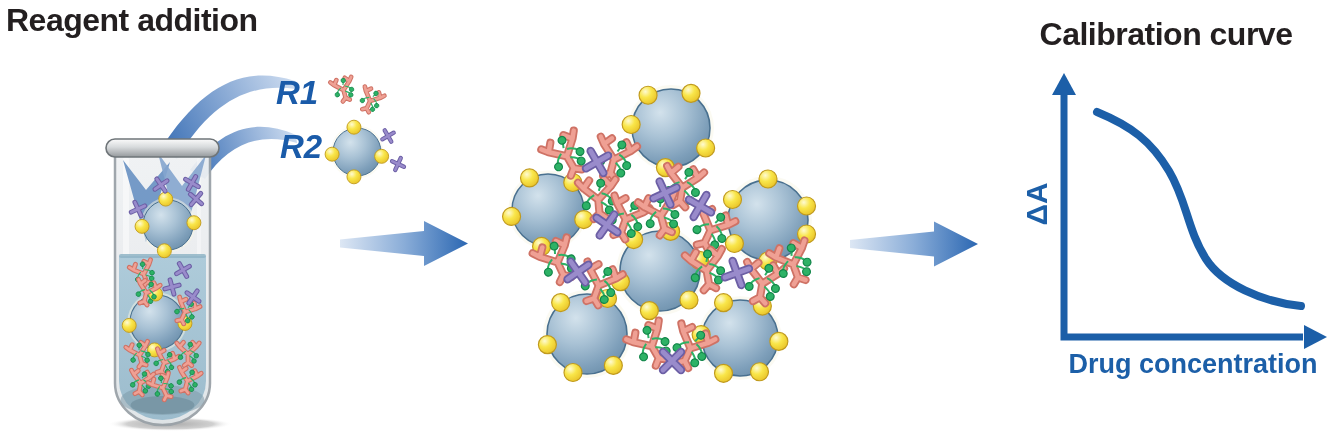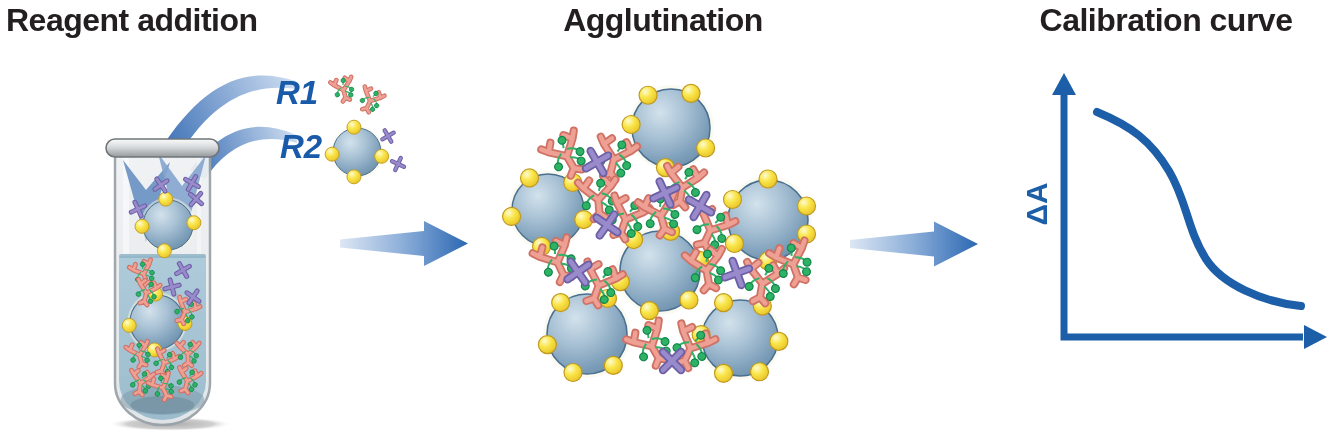--- a/index.html
+++ b/index.html
@@ -3,21 +3,21 @@
 <meta charset="utf-8">
 <style>
   html,body{margin:0;padding:0;background:#ffffff;}
   .canvas{position:relative;width:1333px;height:433px;background:#fff;overflow:hidden;
           font-family:"Liberation Sans",sans-serif;}
   .canvas svg.art{position:absolute;left:0;top:0;width:1333px;height:433px;}
   .title{position:absolute;font-weight:bold;font-size:32px;color:var(--title_text,#231f20);
          letter-spacing:-0.5px;white-space:nowrap;}
   .t1{left:6px;top:2px;}
   .t2{left:663px;top:2px;transform:translateX(-50%);}
-  .t3{left:1166px;top:2px;transform:translateX(-50%);}
+  .t3{left:1166px;top:16px;transform:translateX(-50%);}
   .rlabel{position:absolute;font-weight:bold;font-size:33px;color:var(--reagent_label,#1a5ba9);
           white-space:nowrap;font-style:italic;}
   .r1{left:276px;top:74px;}
   .r2{left:280px;top:128px;}
   .ylab{position:absolute;left:1037px;top:204px;transform:translate(-50%,-50%) rotate(-90deg);
         font-weight:bold;font-size:30px;color:var(--accent_blue,#1c5fa8);white-space:nowrap;}
   .xlab{position:absolute;left:1193px;top:364px;transform:translate(-50%,-50%);
         font-weight:bold;font-size:27px;color:var(--accent_blue,#1c5fa8);white-space:nowrap;}
 </style>
 </head>
@@ -230,18 +230,18 @@
 
     <g>
       <path d="M1064,92 L1064,337 L1303,337" style="stroke:var(--accent_blue,#1c5fa8);stroke-width:7;fill:none"></path>
       <polygon points="1064,73 1052,95 1076,95" style="fill:var(--accent_blue,#1c5fa8)"></polygon>
       <polygon points="1327,337 1304,325 1304,349" style="fill:var(--accent_blue,#1c5fa8)"></polygon>
       <path d="M1097,112 C1131,126 1151,141 1169,171 C1187,201 1187,229 1206,259 C1222,284 1262,302 1301,306" style="stroke:var(--accent_blue,#1c5fa8);stroke-width:8;fill:none;stroke-linecap:round"></path>
     </g>
   </svg>
 
   <div class="title t1">Reagent addition</div>
-  <div class="title t2">Agglutination</div>
   <div class="title t3">Calibration curve</div>
   <div class="rlabel r1">R1</div>
   <div class="rlabel r2">R2</div>
   <div class="ylab">ΔA</div>
+  <div class="xlab">Drug concentration</div>
 </div>
 
 </body></html>

